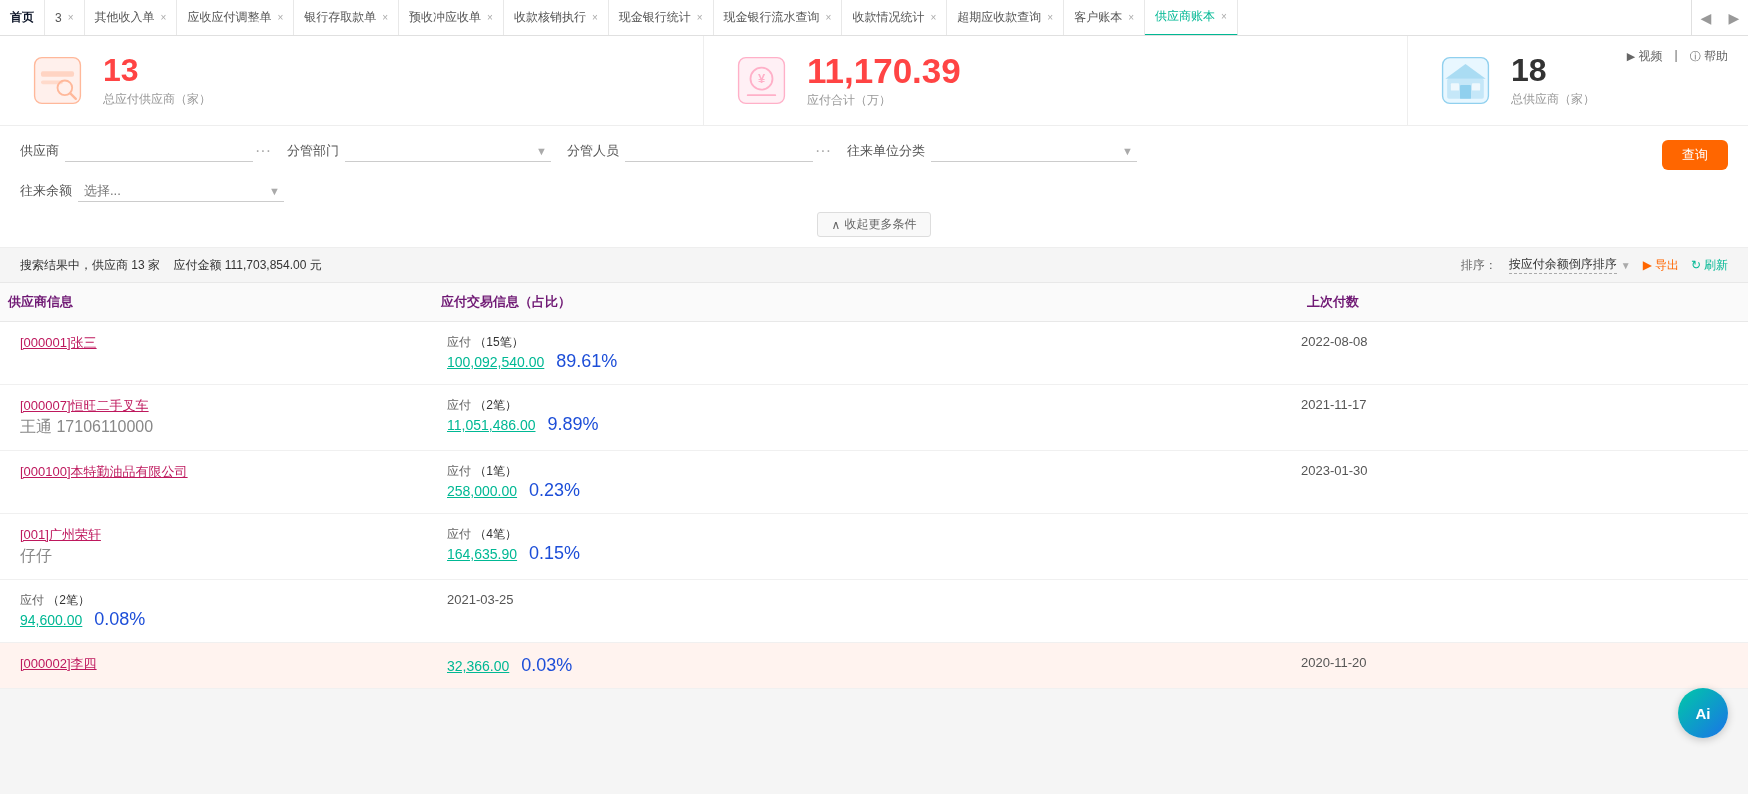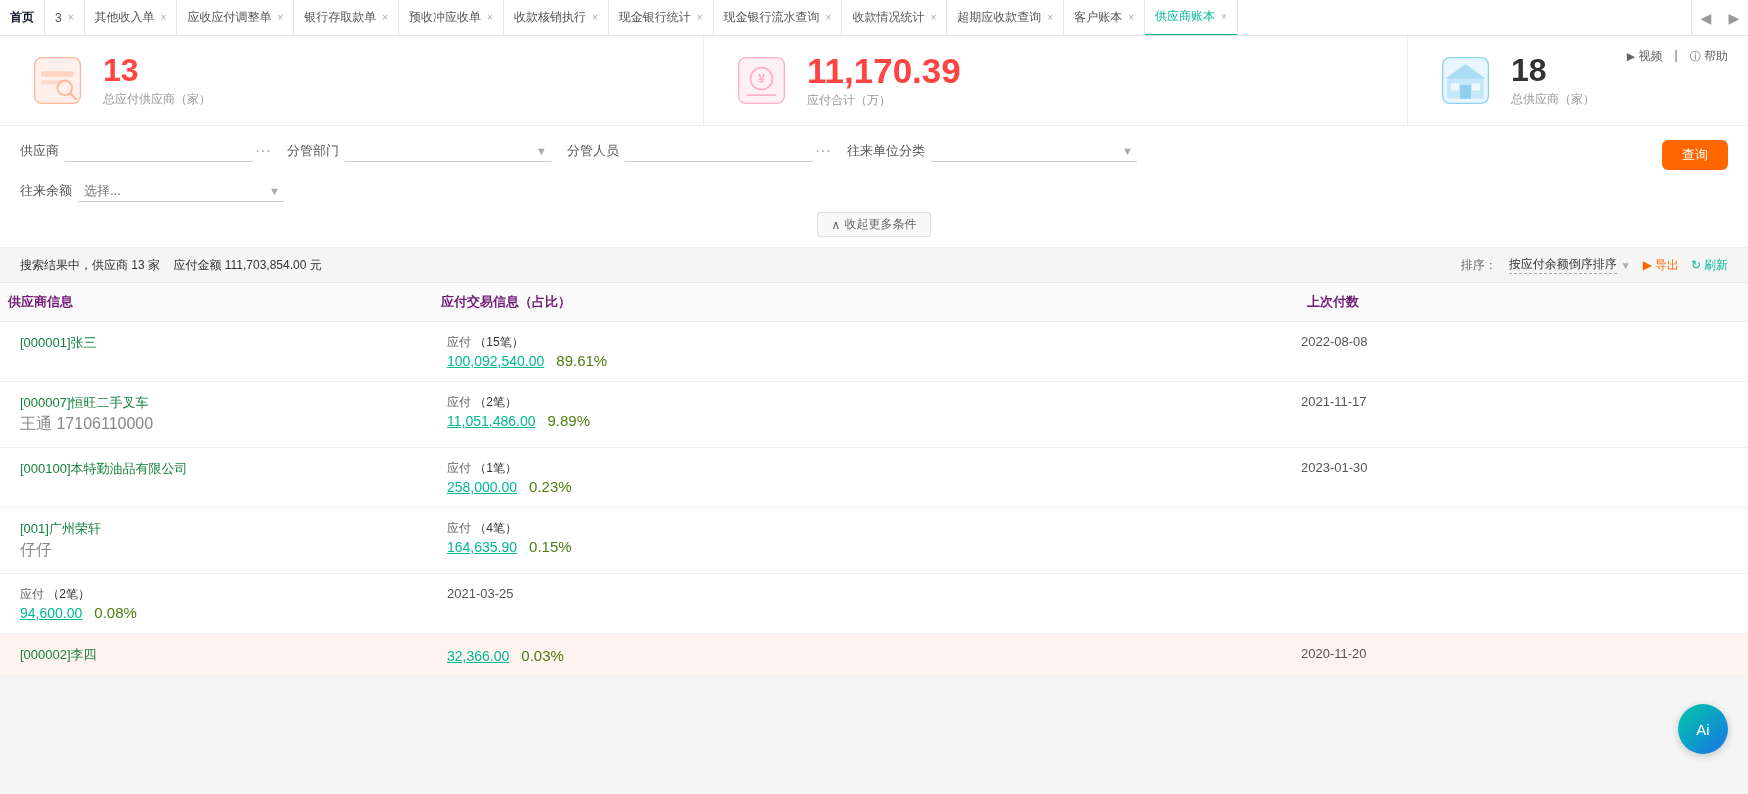--- a/index.html
+++ b/index.html
@@ -99,25 +99,25 @@
     .table-header {
       display: grid; grid-template-columns: 1fr 2fr 1fr;
       background: #fafafa; border-bottom: 1px solid #e8e8e8;
       padding: 10px 8px; font-size: 13px; font-weight: bold; color: #701a75;
     }
     .table-row {
       display: grid; grid-template-columns: 1fr 2fr 1fr;
       border-bottom: 1px solid #f0f0f0; padding: 12px 20px; align-items: start;
     }
     .table-row.highlighted { background: #fff3ef; }
-    .supplier-link { color: #15803d; cursor: pointer; font-size: 13px; }
+    .supplier-link { color: #be185d; text-decoration: underline; cursor: pointer; font-size: 13px; }
     .supplier-sub { font-size: 16px; color: #888; margin-top: 2px; }
     .tx-label { font-size: 12px; color: #666; }
     .tx-amount { color: #00b894; font-size: 14px; font-weight: 500; text-decoration: underline; cursor: pointer; margin-top: 2px; }
-    .tx-percent { font-size: 15px; color: #4d7c0f; margin-left: 12px; }
+    .tx-percent { font-size: 18px; color: #1d4ed8; margin-left: 12px; }
     .tx-row { display: flex; align-items: baseline; }
     .last-pay { font-size: 13px; color: #555; }
 
     
     ::-webkit-scrollbar { width: 6px; height: 6px; }
     ::-webkit-scrollbar-thumb { background: #ccc; border-radius: 3px; }
 
     .divider { color: #ccc; }
   </style>
 </head>
@@ -431,15 +431,15 @@
           <span class="tx-percent">0.03%</span>
         </div>
       </div>
       <div>
         <span class="last-pay">2020-11-20</span>
       </div>
     </div>
     </div>
 </div>
 
-<div style="position:fixed; bottom:40px; right:20px; width:50px; height:50px; background: linear-gradient(135deg, #00c9a7, #1a73e8); border-radius:50%; display:flex; align-items:center; justify-content:center; color:#fff; font-weight:normal; font-size:15px; cursor:pointer; box-shadow: 0 2px 8px rgba(0,0,0,0.2);">
+<div style="position:fixed; bottom:56px; right:20px; width:50px; height:50px; background: linear-gradient(135deg, #00c9a7, #1a73e8); border-radius:50%; display:flex; align-items:center; justify-content:center; color:#fff; font-weight:bold; font-size:15px; cursor:pointer; box-shadow: 0 2px 8px rgba(0,0,0,0.2);">
   <span>Ai</span>
 </div>
 
 </body></html>

